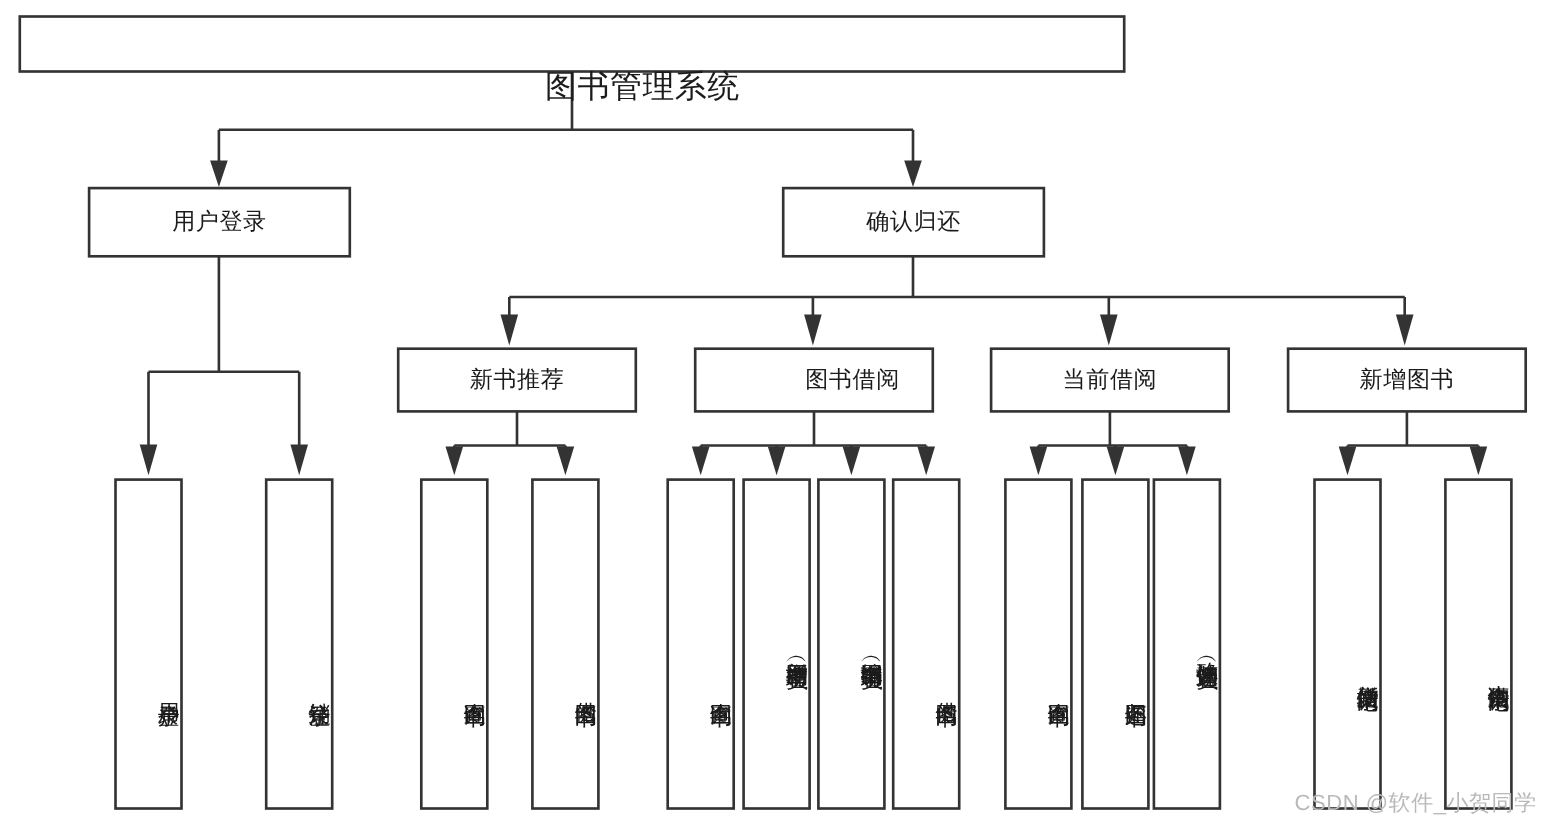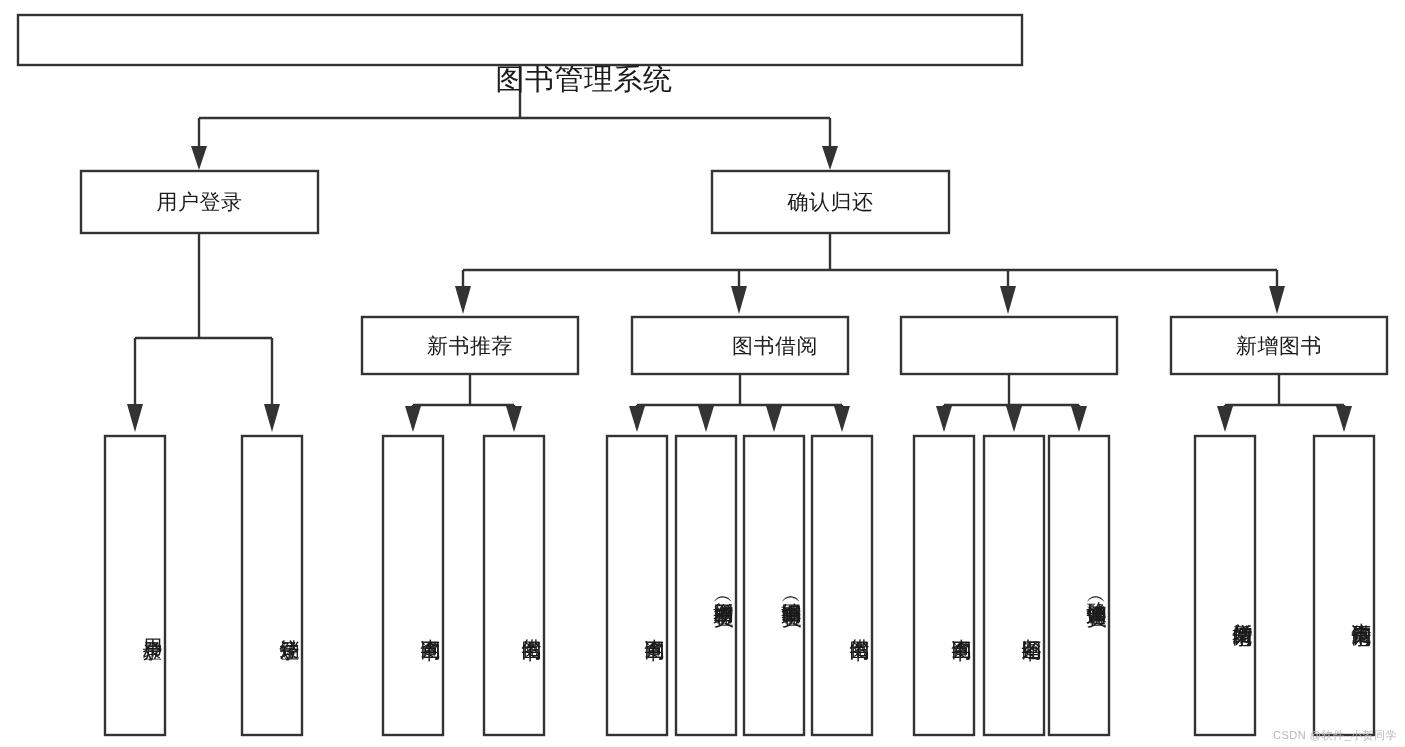--- a/index.html
+++ b/index.html
@@ -58,21 +58,21 @@
     justify-content: center;
     padding-top: 6px;
     box-sizing: border-box;
     letter-spacing: 1px;
     font-size: 20px;
   }
   .watermark {
     position: absolute;
     right: 8px;
     bottom: 4px;
-    font-size: 11px;
+    font-size: 20px;
     color: #b9b9b9;
     letter-spacing: 0.5px;
     white-space: nowrap;
   }
 </style>
 </head>
 <body>
 
 <div id="canvas-wrap">
 
@@ -169,20 +169,21 @@
 
   </svg>
 
   <div class="node-label" style="left:18px; top:15px; width:1132px; height:50px; font-size:29px;margin-top:40px;">图书管理系统</div>
 
   <div class="node-label" style="left:81px; top:171px; width:237px; height:62px;">用户登录</div>
   <div class="node-label" style="left:712px; top:171px; width:237px; height:62px;">确认归还</div>
 
   <div class="node-label" style="left:362px; top:317px; width:216px; height:57px;">新书推荐</div>
   <div class="node-label" style="left:632px; top:317px; width:216px; height:57px;padding-left:35px;">图书借阅</div>
+  <div class="node-label" style="left:901px; top:317px; width:216px; height:57px;">当前借阅</div>
   <div class="node-label" style="left:1171px; top:317px; width:216px; height:57px;">新增图书</div>
 
   <div class="node-label vertical" style="left:105px; top:436px; width:60px; height:299px; padding-top:78px;">用户登录</div>
   <div class="node-label vertical" style="left:242px; top:436px; width:60px; height:299px; padding-top:78px;">注销登录</div>
 
   <div class="node-label vertical" style="left:383px; top:436px; width:60px; height:299px; padding-top:78px;">查询图书</div>
   <div class="node-label vertical" style="left:484px; top:436px; width:60px; height:299px; padding-top:78px;">借阅图书</div>
 
   <div class="node-label vertical" style="left:607px; top:436px; width:60px; height:299px; padding-top:78px;">查询图书</div>
   <div class="node-label vertical" style="left:676px; top:436px; width:60px; height:299px; padding-top:10px;">新增图书（管理员）</div>

